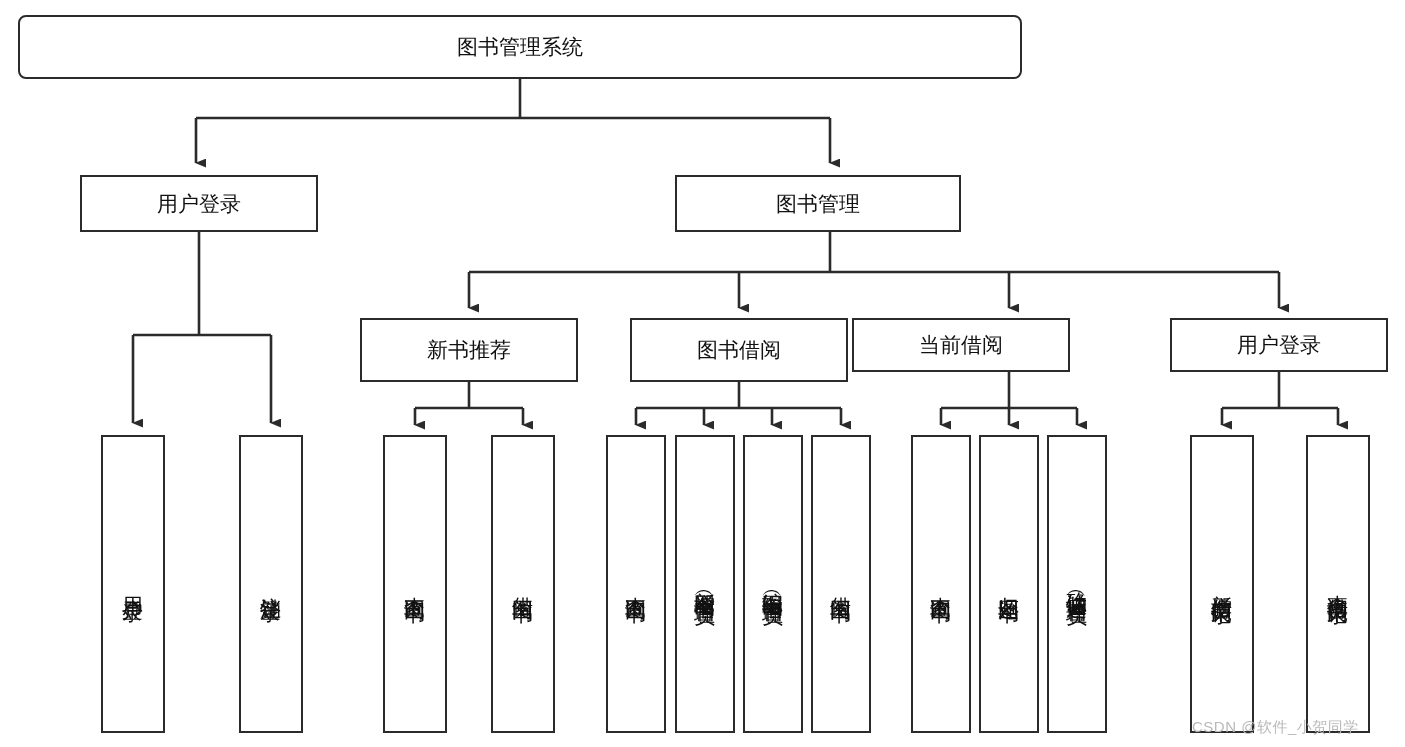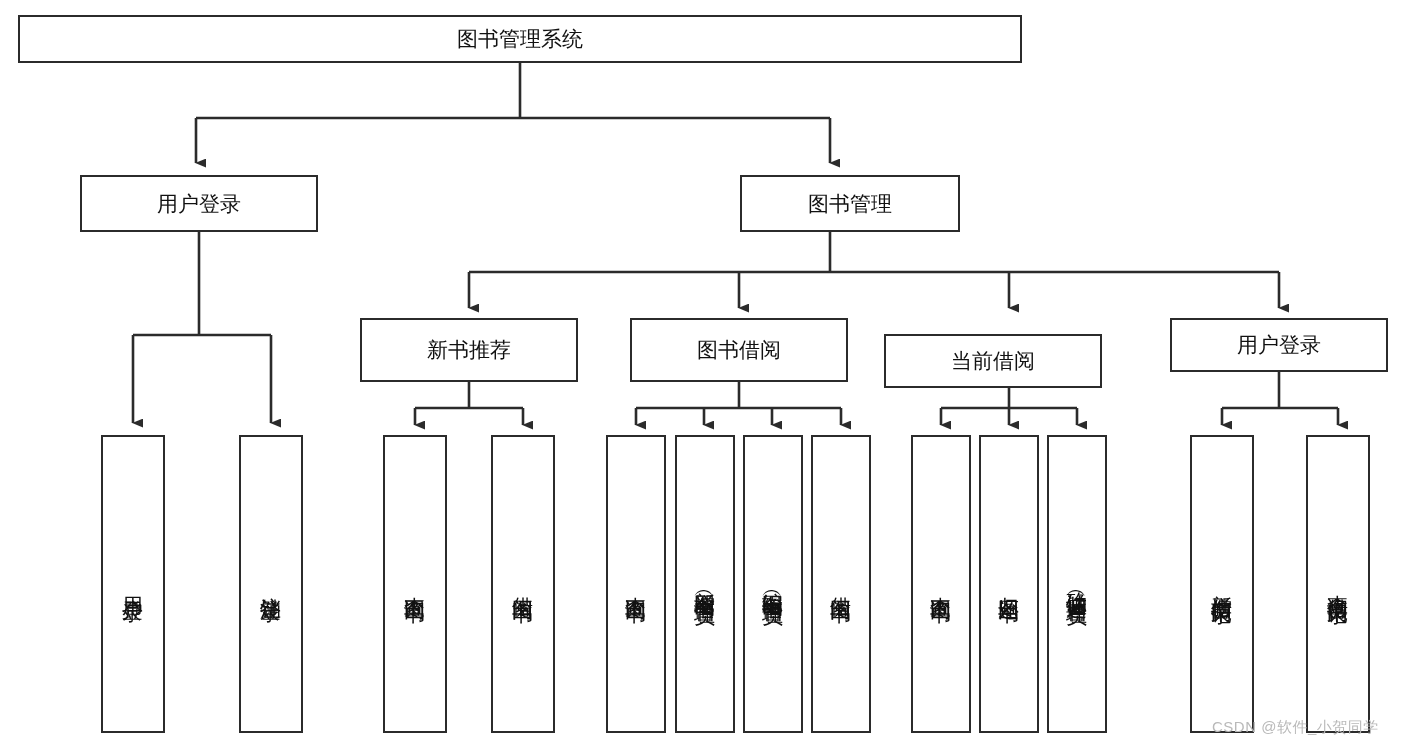--- a/index.html
+++ b/index.html
@@ -61,21 +61,20 @@
     letter-spacing: 2px;
     line-height: 1;
     max-height: 100%;
   }
   .watermark {
     position: absolute;
     font-size: 15px;
     color: #b9b9b9;
     white-space: nowrap;
     letter-spacing: 0.5px;
-    padding-left: 20px;
   }
 </style>
 </head>
 <body>
 
 <div id="canvas">
 
   <svg class="edges" viewBox="0 0 1405 747" xmlns="http://www.w3.org/2000/svg">
     <defs>
       <marker id="arrow" markerWidth="9" markerHeight="11" refX="4.5" refY="10.2" orient="auto" markerUnits="userSpaceOnUse">
@@ -120,38 +119,38 @@
       <path d="M1009,408 L1009,425" marker-end="url(#arrow)"></path>
       <path d="M1077,408 L1077,425" marker-end="url(#arrow)"></path>
 
       <path d="M1279,372 L1279,408"></path>
       <path d="M1222,408 L1338,408"></path>
       <path d="M1222,408 L1222,425" marker-end="url(#arrow)"></path>
       <path d="M1338,408 L1338,425" marker-end="url(#arrow)"></path>
     </g>
   </svg>
 
-  <div class="node horiz root" style="left:18px; top:15px; width:1004px; height:48px;">
+  <div class="node horiz root" style="left:18px; top:15px; width:1004px; height:64px;border-radius:8px;">
     <span class="lbl">图书管理系统</span>
   </div>
 
   <div class="node horiz" style="left:80px; top:175px; width:238px; height:57px;">
     <span class="lbl">用户登录</span>
   </div>
-  <div class="node horiz" style="left:740px; top:175px; width:220px; height:57px;">
+  <div class="node horiz" style="left:675px; top:175px; width:286px; height:57px;">
     <span class="lbl">图书管理</span>
   </div>
 
   <div class="node horiz" style="left:360px; top:318px; width:218px; height:64px;">
     <span class="lbl">新书推荐</span>
   </div>
   <div class="node horiz" style="left:630px; top:318px; width:218px; height:64px;">
     <span class="lbl">图书借阅</span>
   </div>
-  <div class="node horiz" style="left:884px; top:318px; width:218px; height:54px;margin-top:16px;">
+  <div class="node horiz" style="left:852px; top:318px; width:218px; height:54px;">
     <span class="lbl">当前借阅</span>
   </div>
   <div class="node horiz" style="left:1170px; top:318px; width:218px; height:54px;">
     <span class="lbl">用户登录</span>
   </div>
 
   <div class="node vert" style="left:101px; top:435px; width:64px; height:298px;">
     <span class="lbl">用户登录</span>
   </div>
   <div class="node vert" style="left:239px; top:435px; width:64px; height:298px;">

